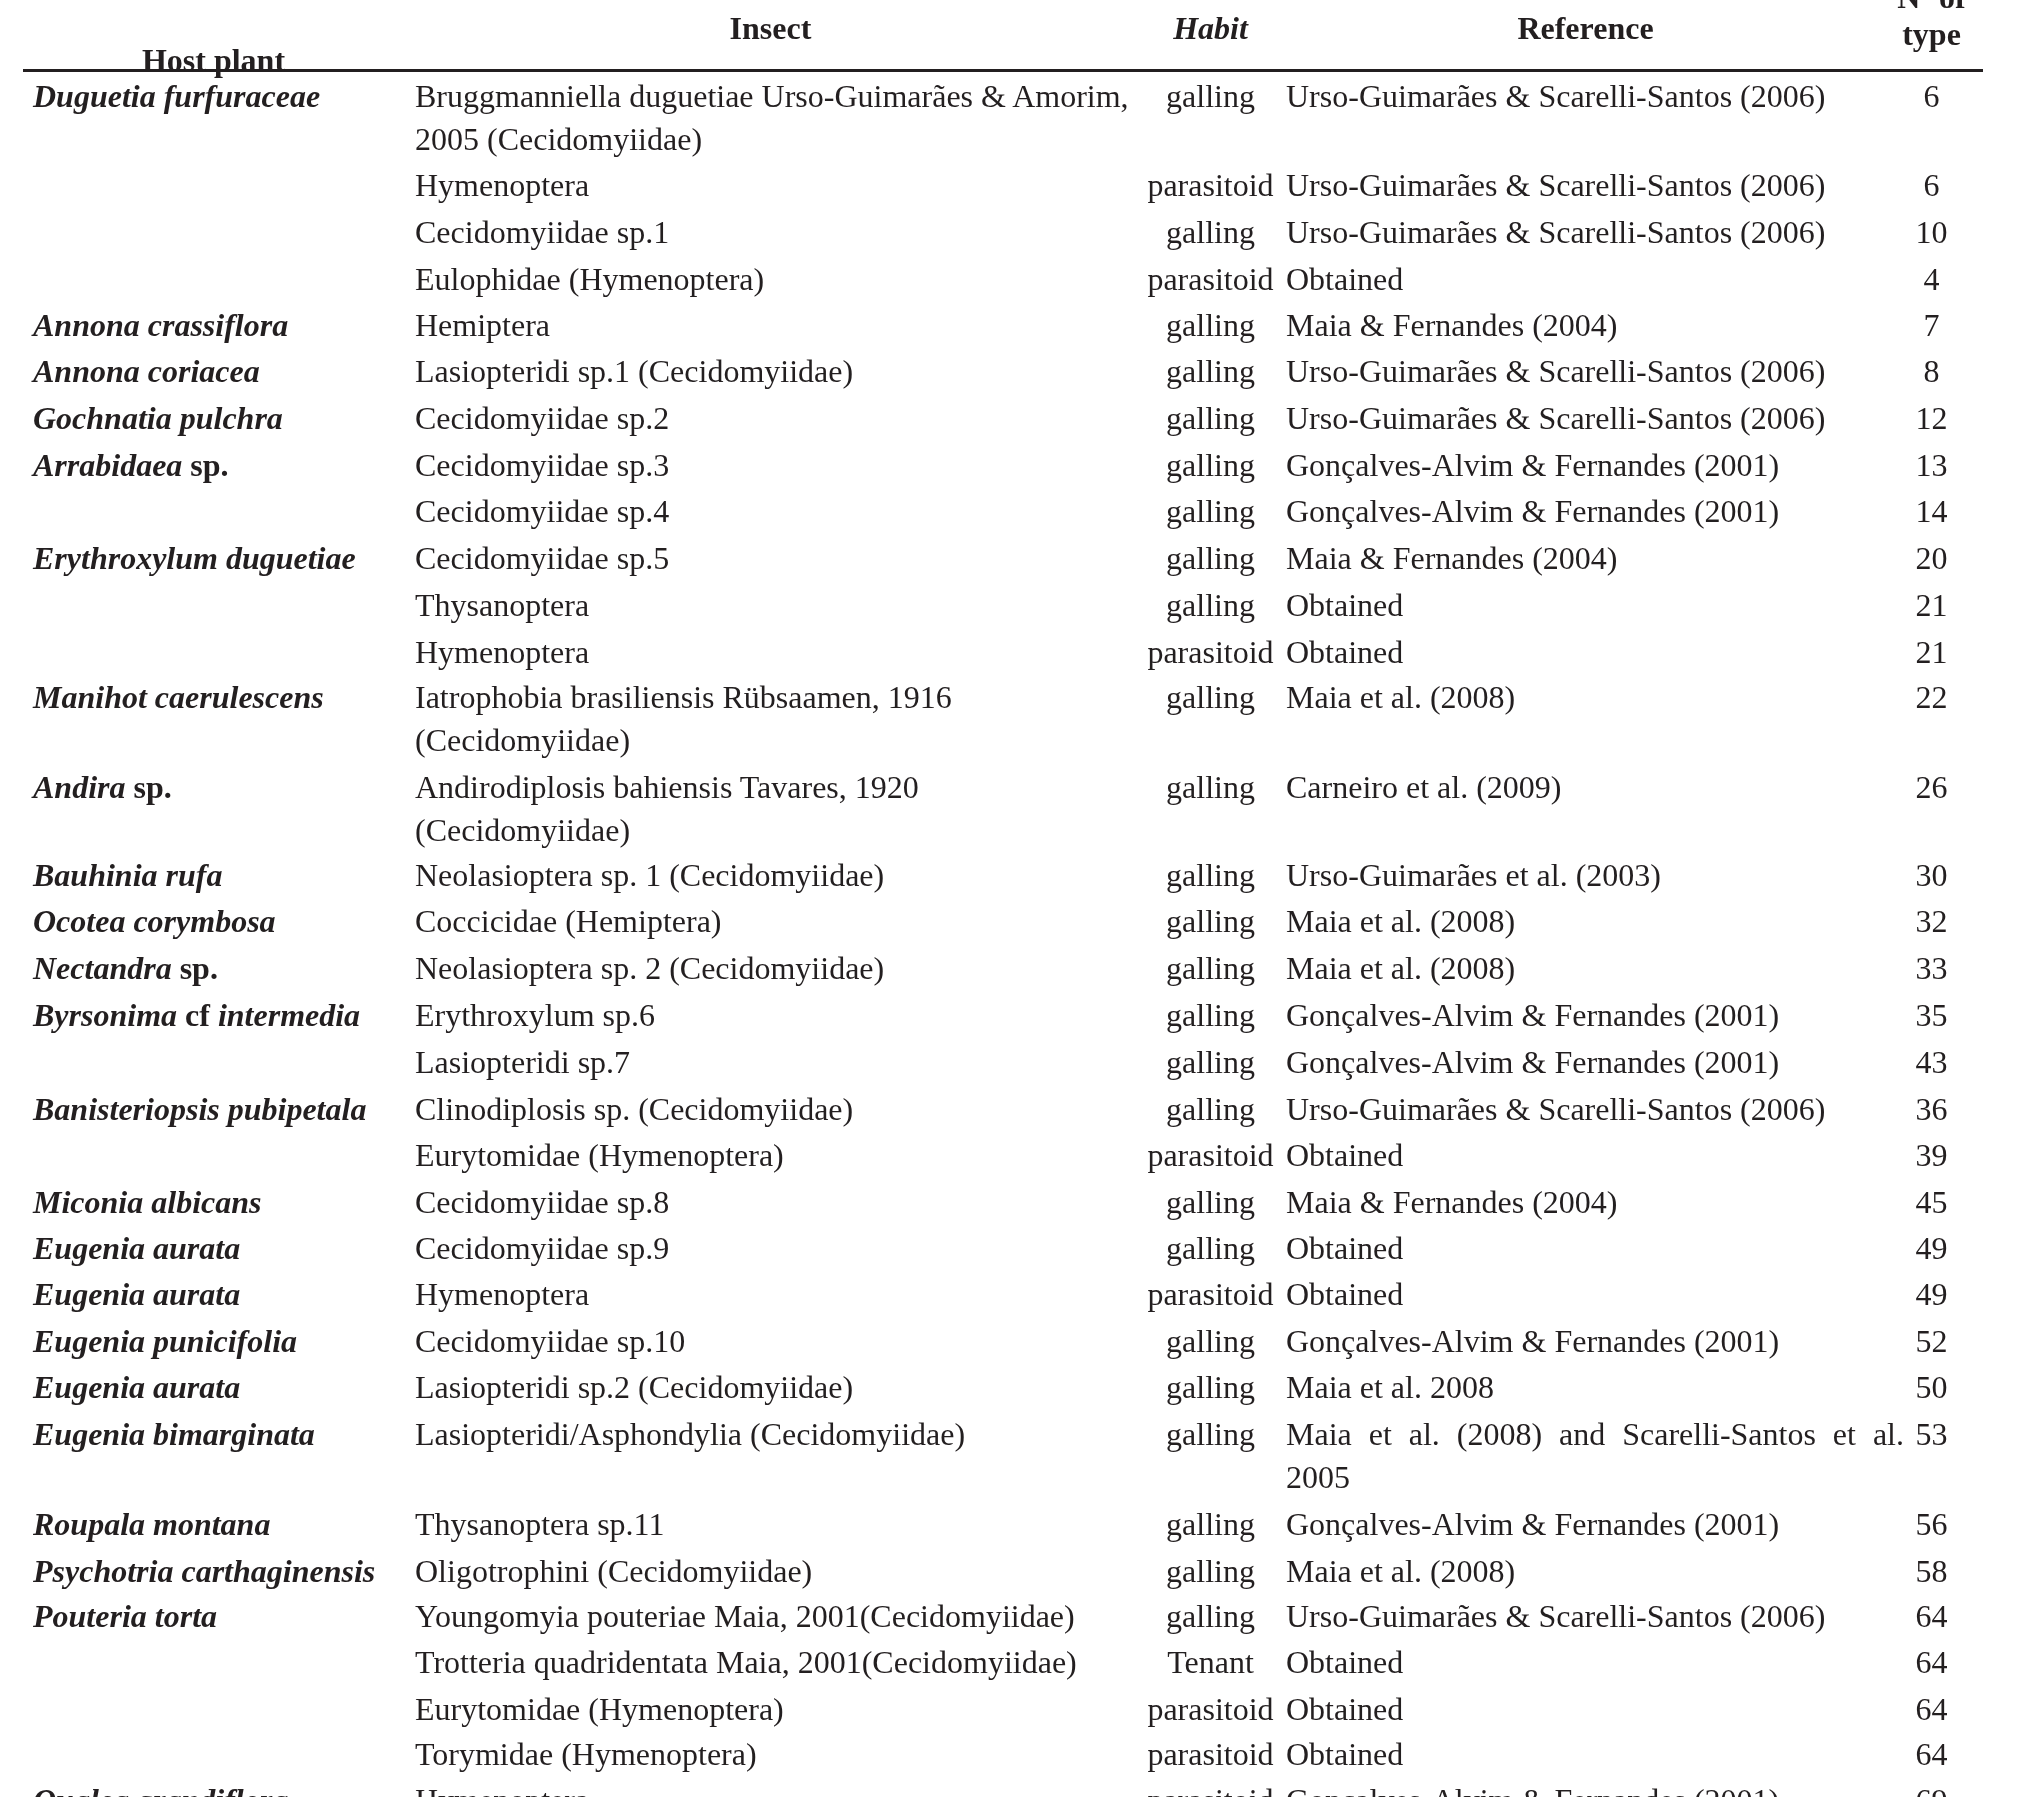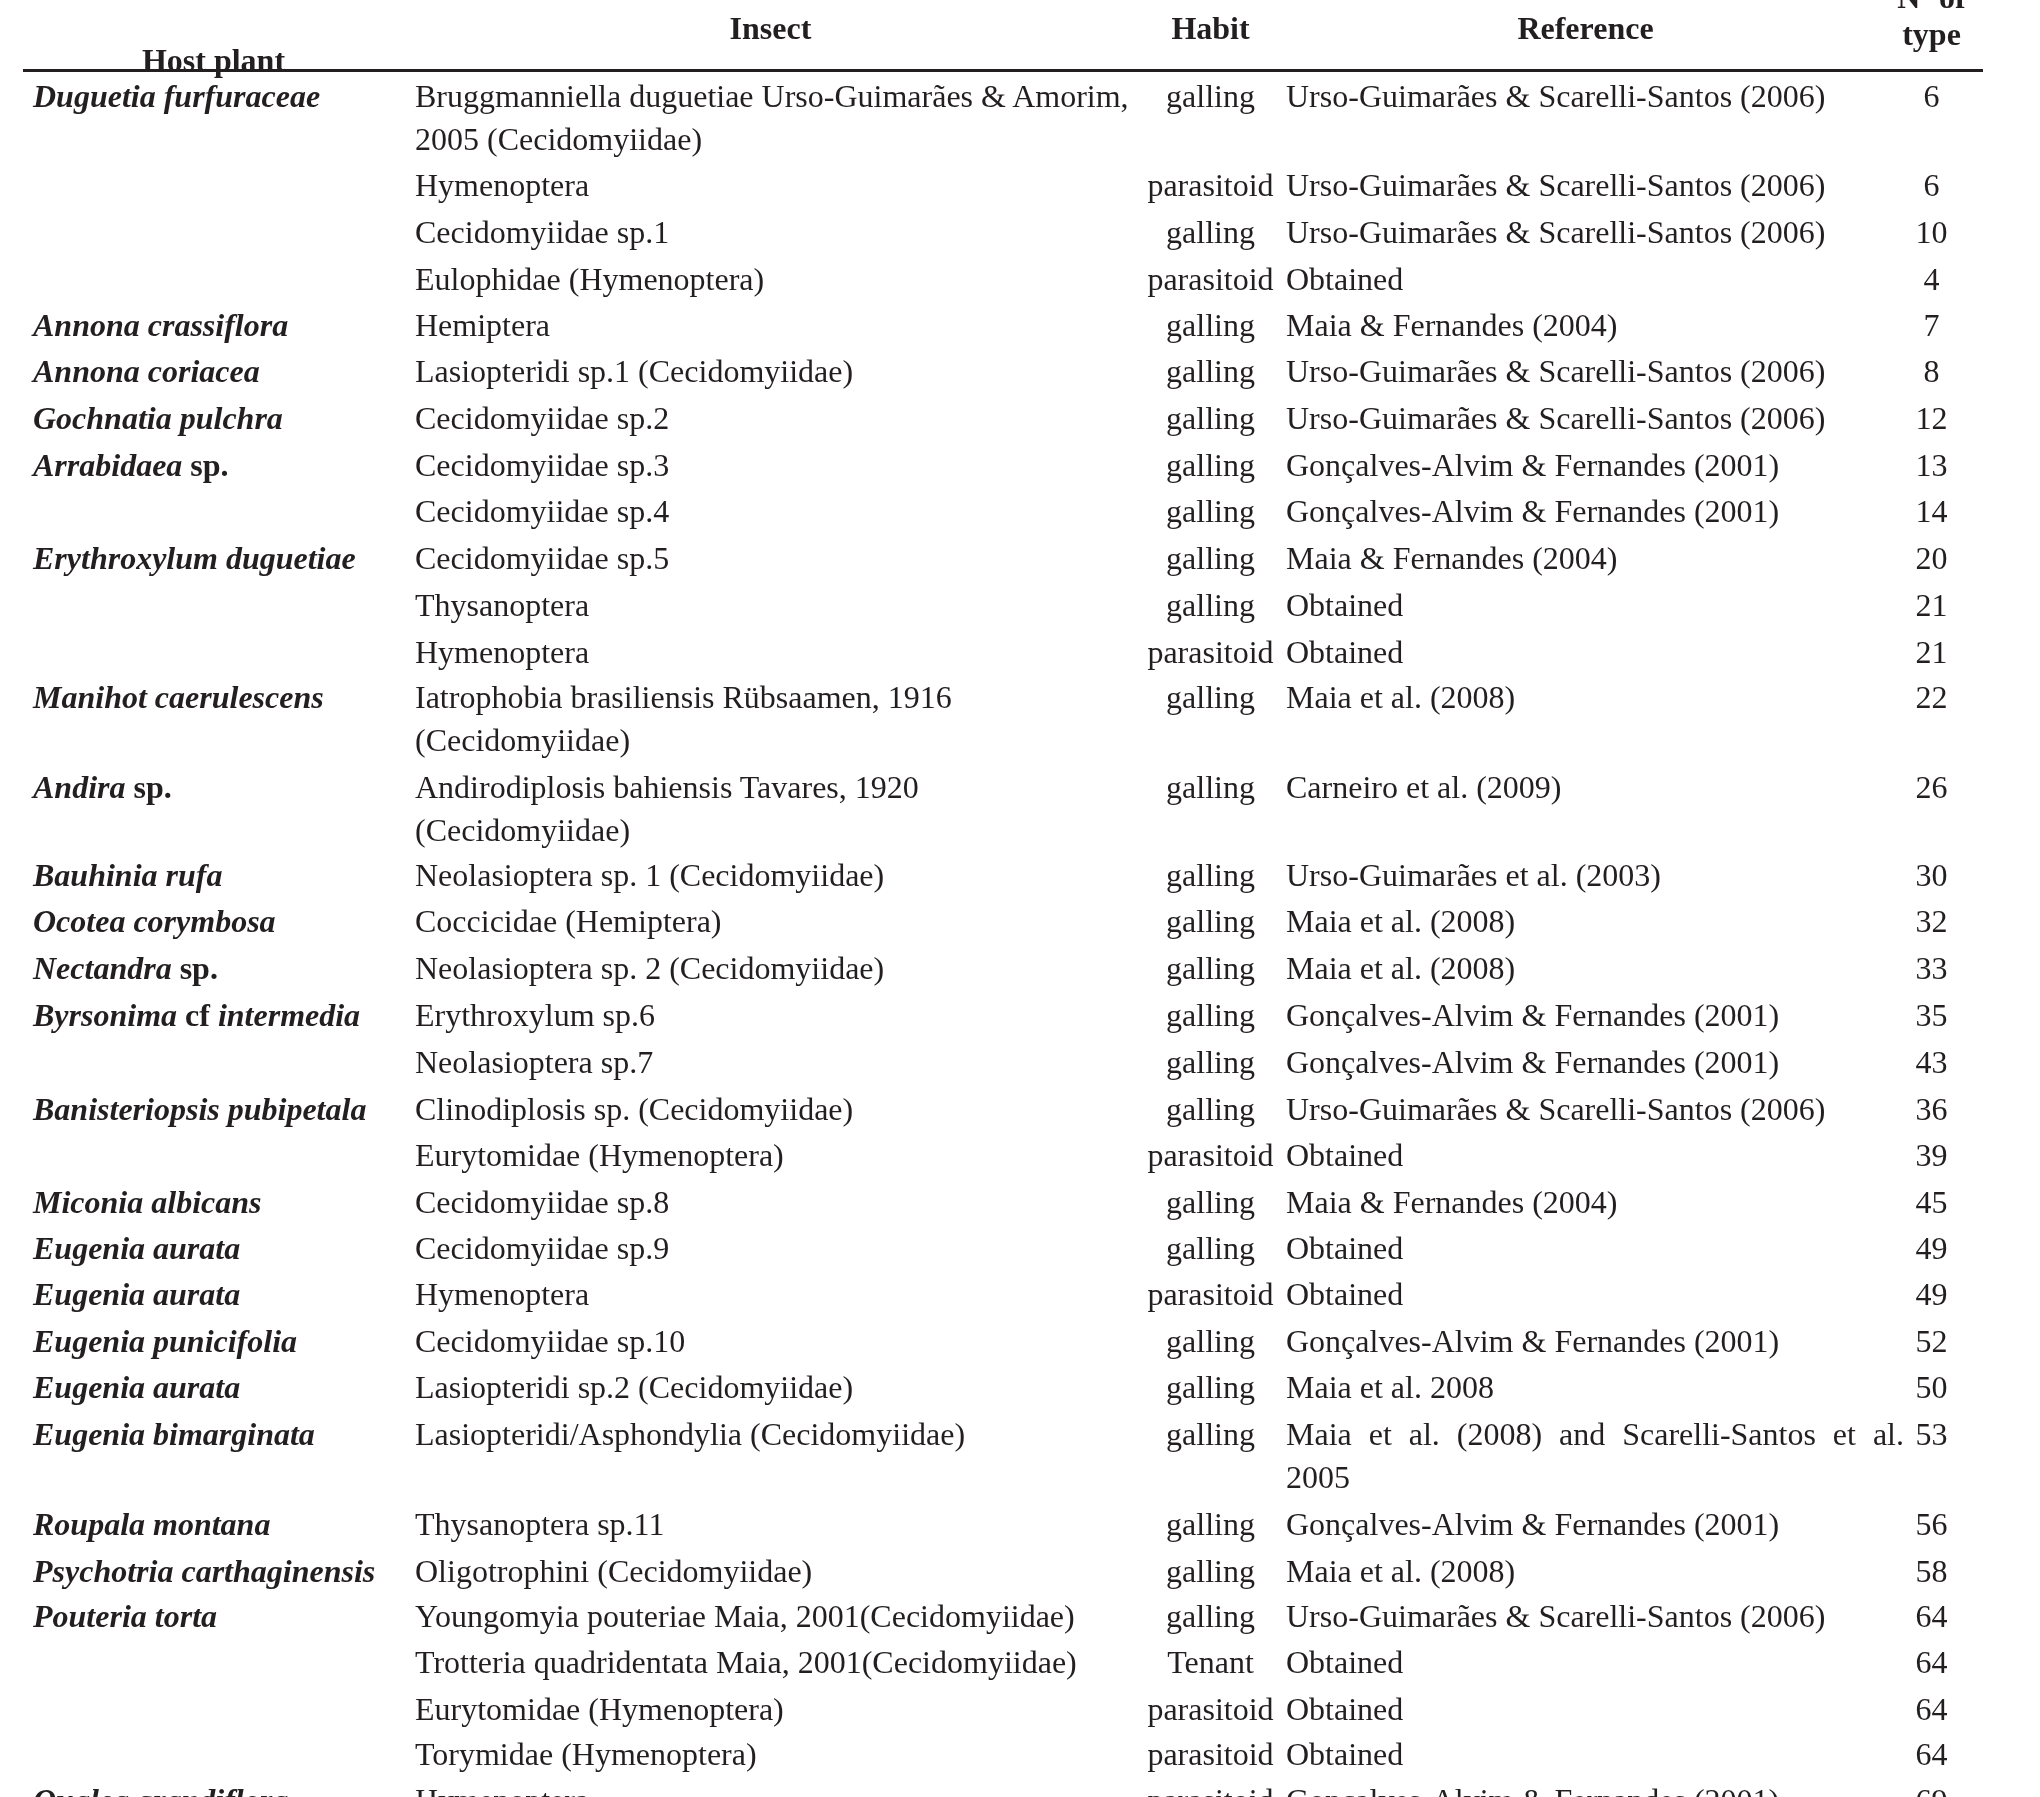--- a/index.html
+++ b/index.html
@@ -16,21 +16,21 @@
   .habit { left:1145px; width:131px; text-align:center; white-space:nowrap; }
   .ref { left:1286px; width:618px; }
   .ref.just { text-align:justify; text-align-last:left; }
   .num { left:1894px; width:75px; text-align:center; }
 </style>
 </head>
 <body>
 
 <div class="hdr" style="left:73px;width:281px;top:7.5px;margin-top:32px;">Host plant</div>
 <div class="hdr" style="left:630px;width:281px;top:7.5px;">Insect</div>
-<div class="hdr" style="left:1117px;width:187px;top:7.5px;">Habit</div>
+<div class="hdr" style="left:1117px;width:187px;top:7.5px;font-style:italic;">Habit</div>
 <div class="hdr" style="left:1445px;width:281px;top:7.5px;">Reference</div>
 <div class="hdr" style="left:1866px;width:131px;top:-20.6px;line-height:37px;">
   <div>Nº of</div>
   <div>type</div>
 </div>
 <div class="rule"></div>
 
 <div id="rows">
     <div class="row" style="top: 75px;">
       <div class="c host"><span>Duguetia furfuraceae</span><span class="sp"></span></div>
@@ -153,21 +153,21 @@
     </div>
     <div class="row" style="top: 994px;">
       <div class="c host"><span>Byrsonima</span><span class="sp"> cf </span><span>intermedia</span></div>
       <div class="c insect" style=""><span class="it"></span><span>Erythroxylum sp.6</span></div>
       <div class="c habit">galling</div>
       <div class="c ref">Gonçalves-Alvim &amp; Fernandes (2001)</div>
       <div class="c num">35</div>
     </div>
     <div class="row" style="top: 1041px;">
       <div class="c host"><span></span><span class="sp"></span></div>
-      <div class="c insect" style=""><span class="it"></span><span>Neolasioptera sp.7</span></div>
+      <div class="c insect" style=""><span class="it"></span><span>Lasiopteridi sp.7</span></div>
       <div class="c habit">galling</div>
       <div class="c ref">Gonçalves-Alvim &amp; Fernandes (2001)</div>
       <div class="c num">43</div>
     </div>
     <div class="row" style="top: 1088px;">
       <div class="c host"><span>Banisteriopsis pubipetala</span><span class="sp"></span></div>
       <div class="c insect" style=""><span class="it">Clinodiplosis</span><span> sp. (Cecidomyiidae)</span></div>
       <div class="c habit">galling</div>
       <div class="c ref">Urso-Guimarães &amp; Scarelli-Santos (2006)</div>
       <div class="c num">36</div>

